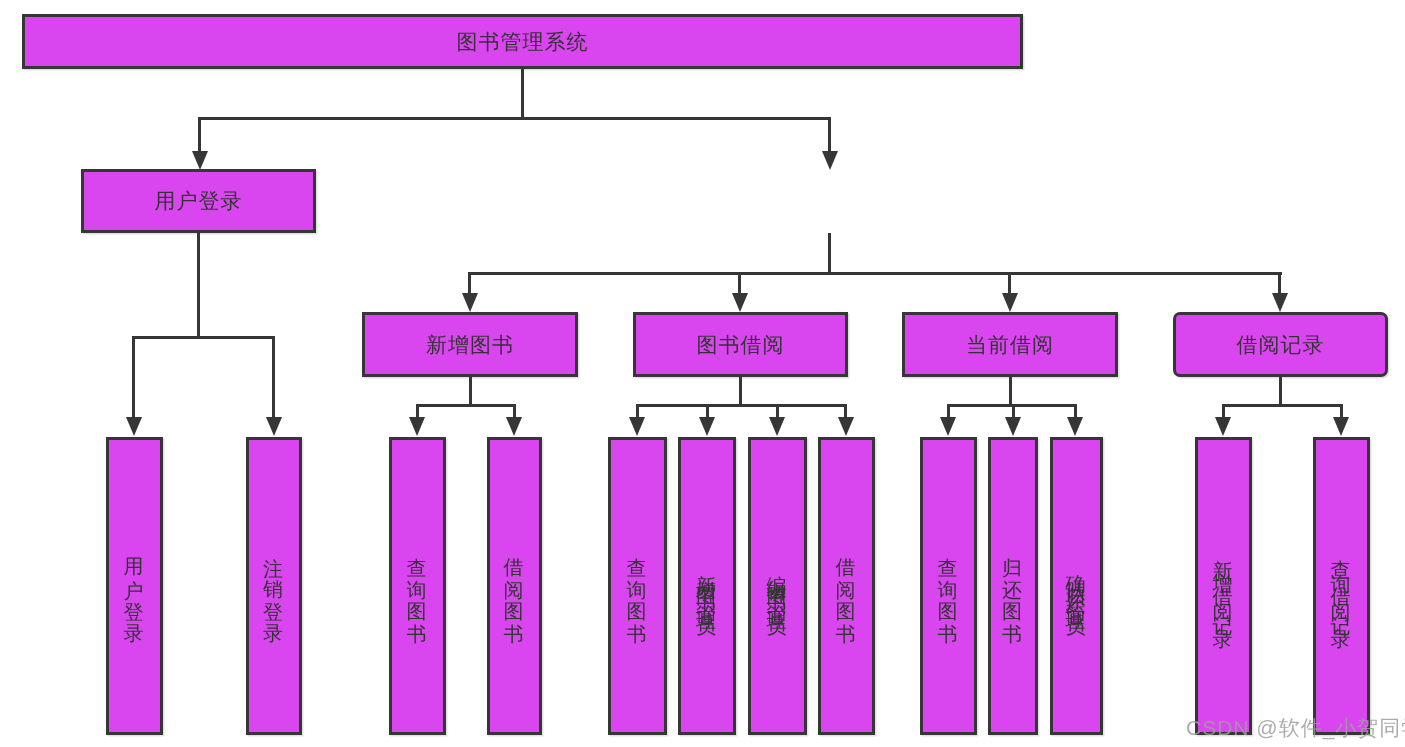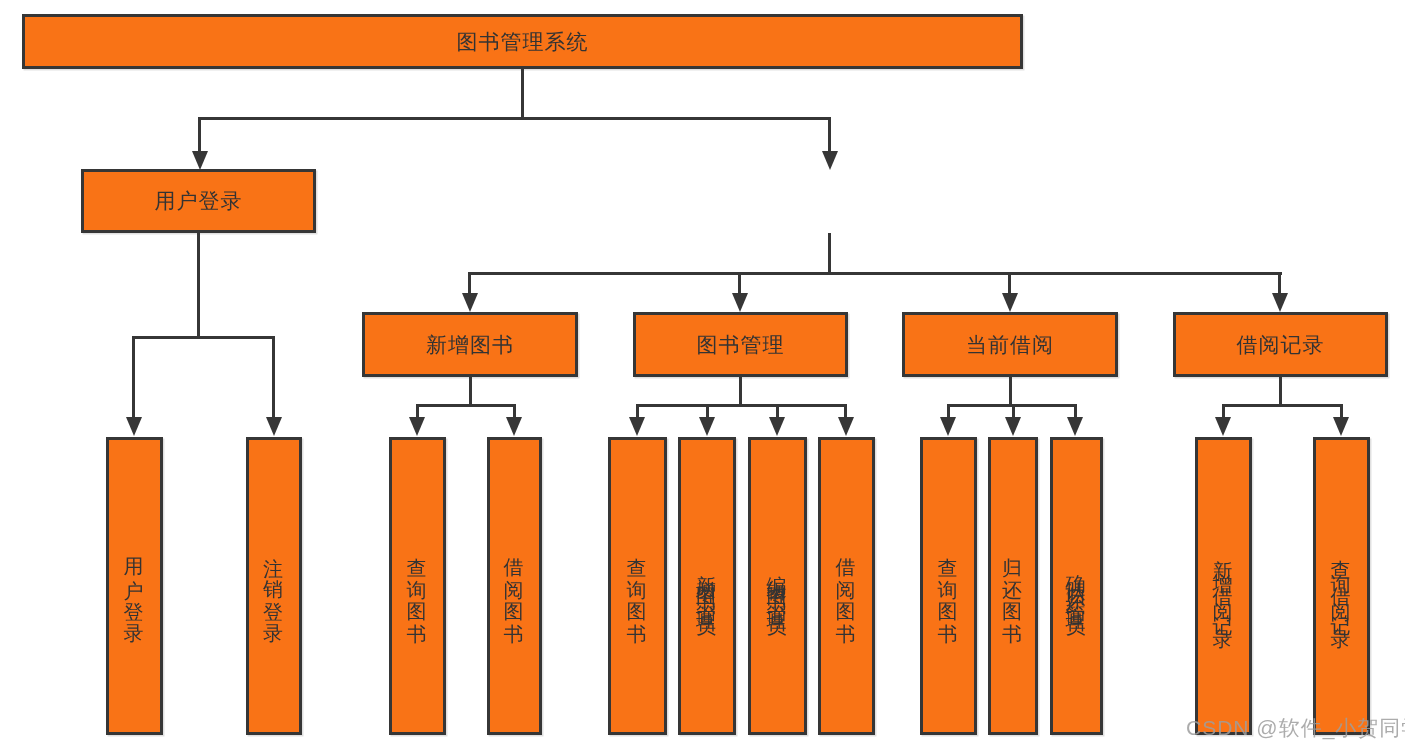--- a/index.html
+++ b/index.html
@@ -1,21 +1,21 @@
 <!DOCTYPE html>
 <html><head>
 <meta charset="utf-8">
 <style>
   html,body{margin:0;padding:0;background:#ffffff;}
   .stage{
     position:relative;width:1405px;height:747px;background:#ffffff;overflow:hidden;
     font-family:"Liberation Sans","DejaVu Sans",sans-serif;color:#333333;
   }
   .box{
-    position:absolute;box-sizing:border-box;border:3px solid #363636;background:#f97316;
+    position:absolute;box-sizing:border-box;border:3px solid #363636;background:#d946ef;
     display:flex;align-items:center;justify-content:center;
     font-size:21px;letter-spacing:1px;color:#333333;
     box-shadow:1.5px 1.5px 0 rgba(0,0,0,0.12);
   }
   .vbox{
     writing-mode:vertical-rl;text-orientation:mixed;
     display:flex;align-items:center;justify-content:center;
     font-size:20px;
   }
   .sp-lg{letter-spacing:22px;}
@@ -67,26 +67,26 @@
   <div class="ah" style="left:732px;top:293px;"></div>
   <div class="ln" style="left:1008px;top:272px;width:3px;height:24px;"></div>
   <div class="ah" style="left:1002px;top:293px;"></div>
   <div class="ln" style="left:1278px;top:272px;width:3px;height:24px;"></div>
   <div class="ah" style="left:1272px;top:293px;"></div>
 
   <div class="box" style="left:362px;top:312px;width:216px;height:65px;">
     <span>新增图书</span>
   </div>
   <div class="box" style="left:633px;top:312px;width:215px;height:65px;">
-    <span>图书管理</span>
+    <span>图书借阅</span>
   </div>
   <div class="box" style="left:902px;top:312px;width:216px;height:65px;">
     <span>当前借阅</span>
   </div>
-  <div class="box" style="left:1173px;top:312px;width:215px;height:65px;">
+  <div class="box" style="left:1173px;top:312px;width:215px;height:65px;border-radius:7px;">
     <span>借阅记录</span>
   </div>
 
   <div class="ln" style="left:469px;top:377px;width:3px;height:27px;"></div>
   <div class="ln" style="left:416px;top:404px;width:100px;height:3px;"></div>
   <div class="ln" style="left:416px;top:404px;width:3px;height:14px;"></div>
   <div class="ah" style="left:409px;top:417px;"></div>
   <div class="ln" style="left:513px;top:404px;width:3px;height:14px;"></div>
   <div class="ah" style="left:506px;top:417px;"></div>
 

